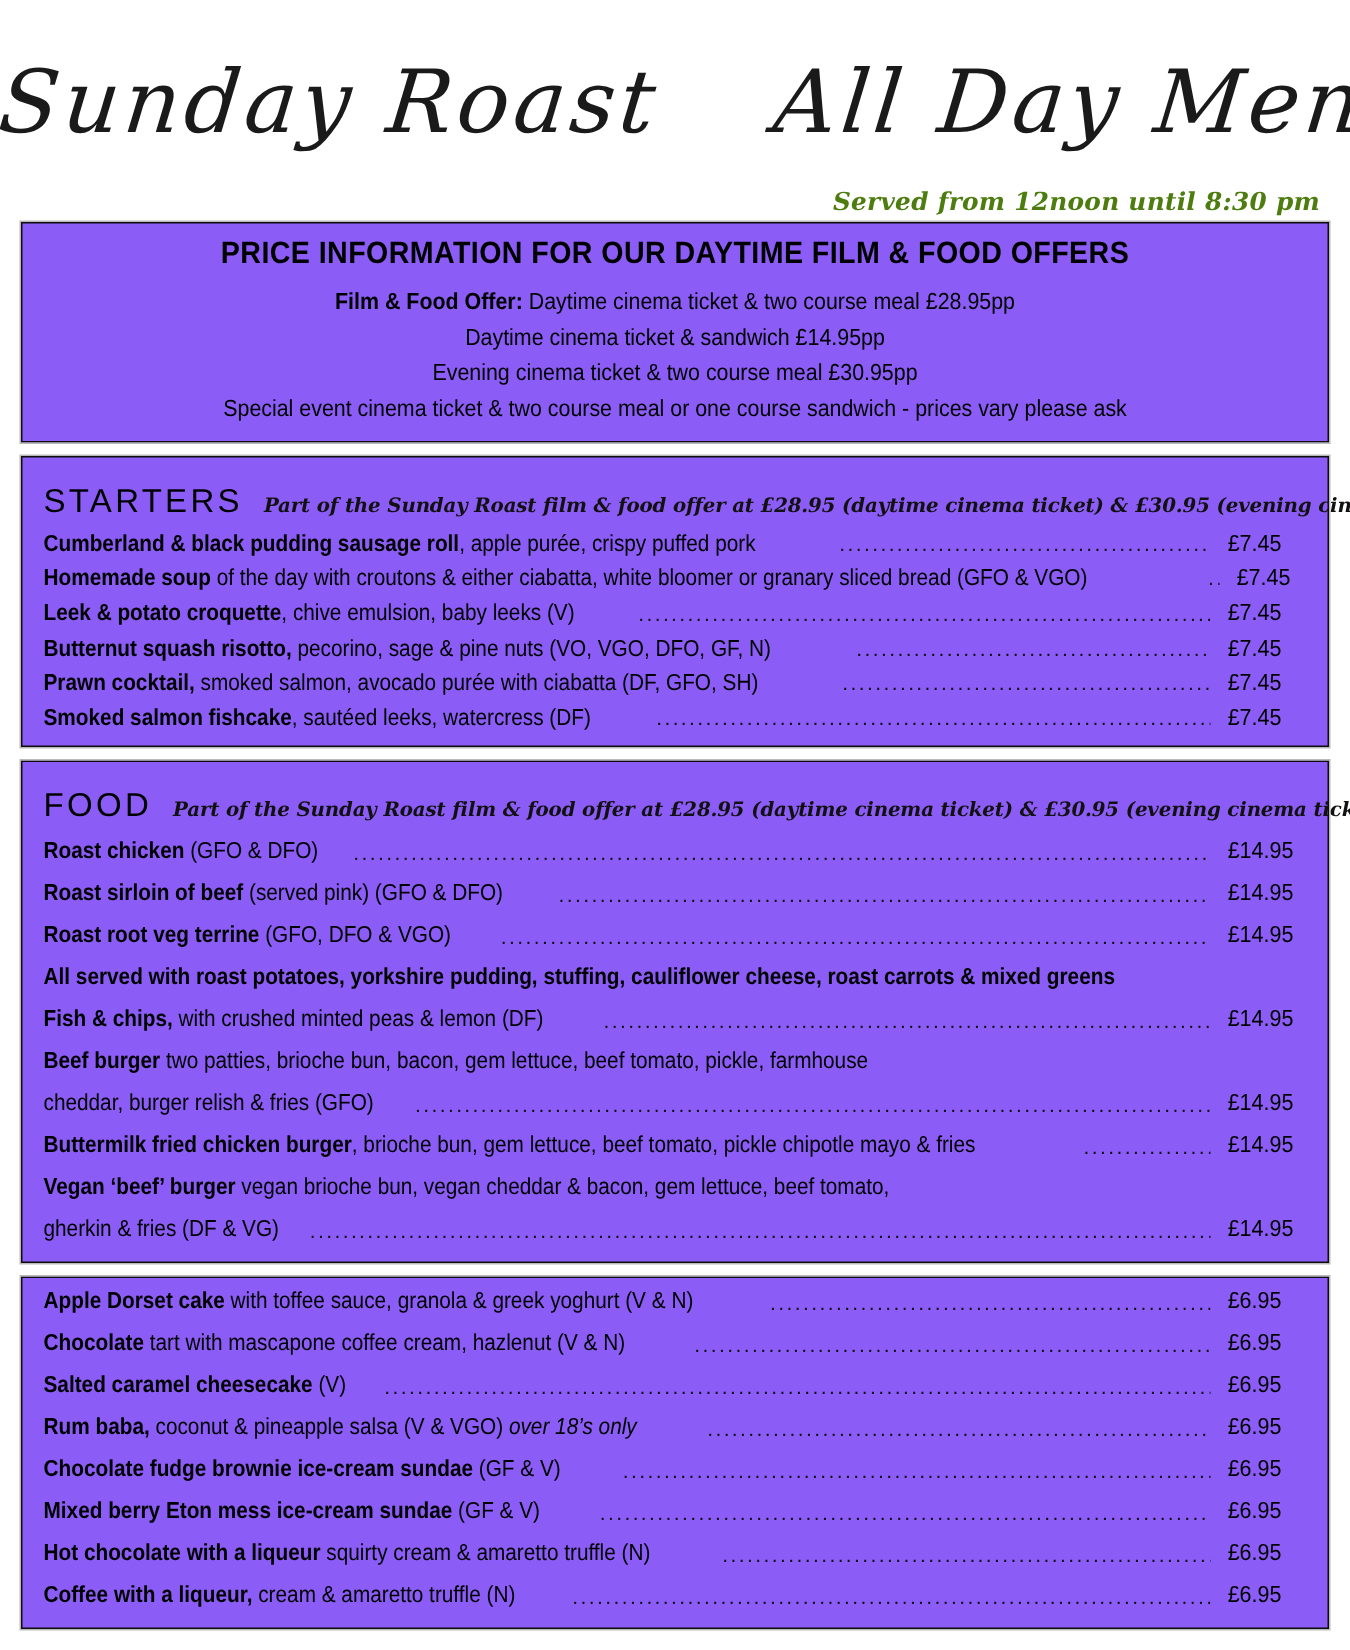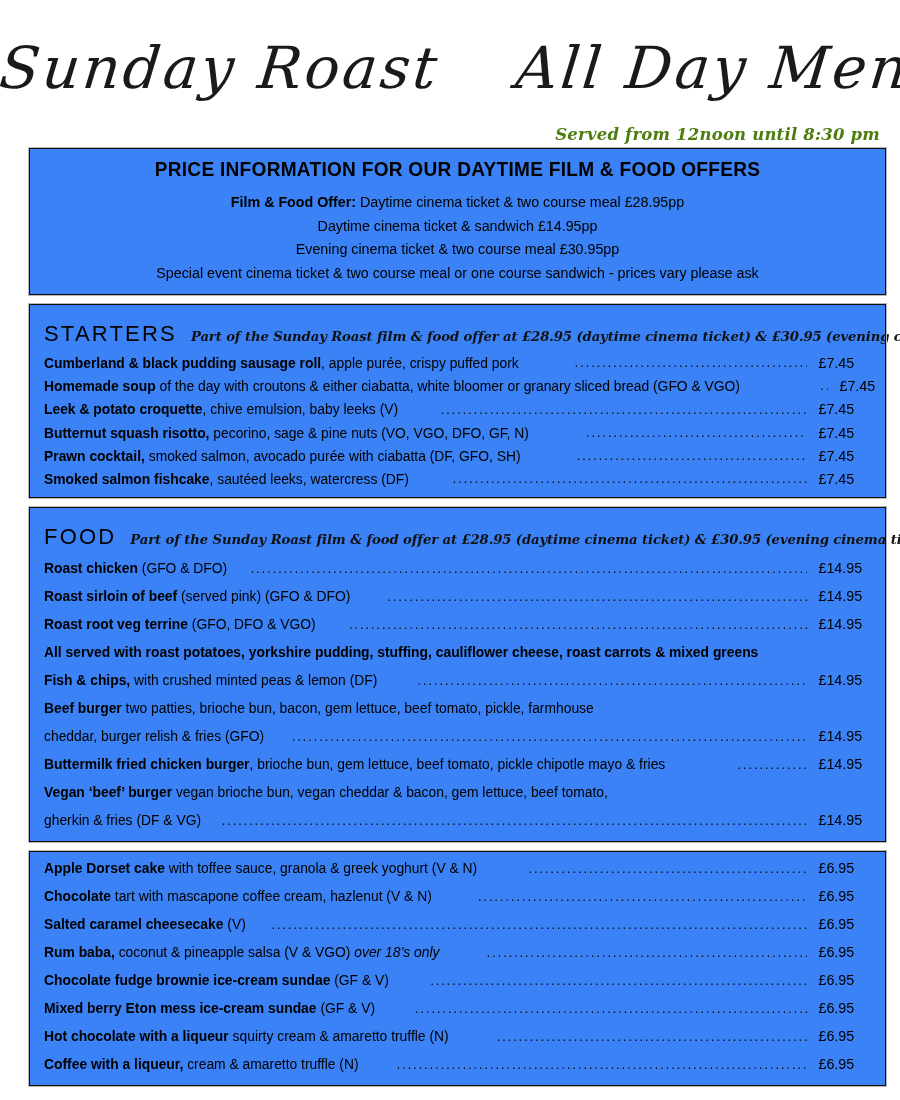--- a/index.html
+++ b/index.html
@@ -47,22 +47,22 @@
     font-weight: 700;
     letter-spacing: 0.2px;
     color: #4d7c0f;
     margin-top: 12px;
   }
 
   
   .panel {
     border: 1.6px solid #0d0d0d;
     outline: 1px solid #b9b9b9;
-    margin: 0 14px 9px 29px;
-    background: #3b82f6;
+    margin: 0 14px 9px 14px;
+    background: #8b5cf6;
   }
 
   
   .priceinfo { padding: 8px 14px 10px 14px; text-align: center; }
   .priceinfo .pi-title {
     font-family: "Liberation Sans", sans-serif;
     font-weight: 700;
     font-size: 20.5px;
     letter-spacing: 0.3px;
     transform: scaleX(0.93);

